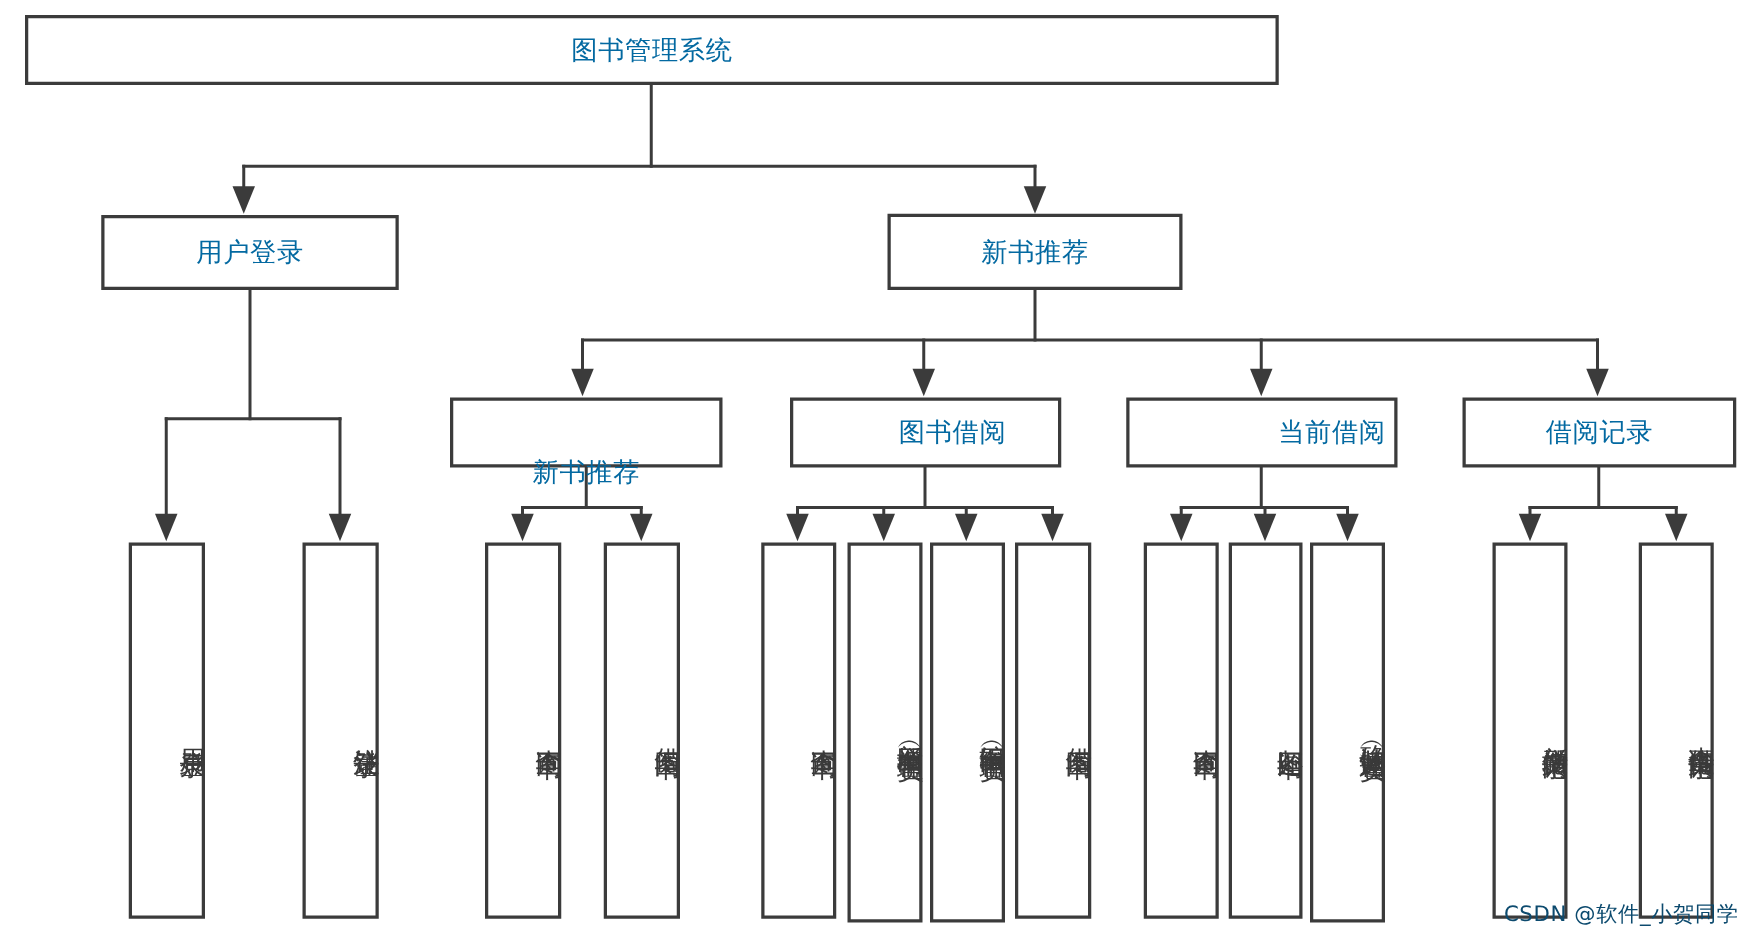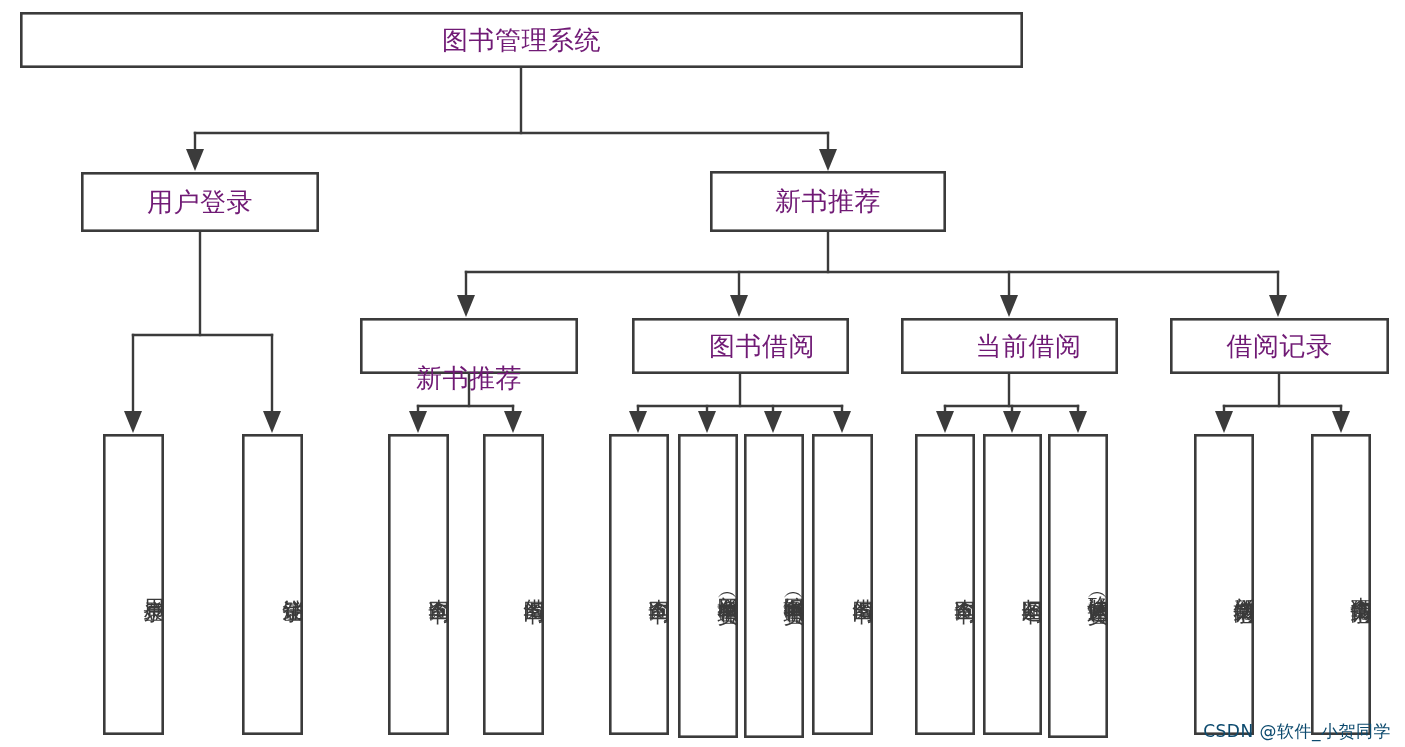--- a/index.html
+++ b/index.html
@@ -56,22 +56,22 @@
     letter-spacing: 1.5px;
     font-family: "DejaVu Sans", "Liberation Sans", sans-serif;
     white-space: nowrap;
     pointer-events: none;
   }
   .hlabel-wrap {
     position: absolute;
     display: flex;
     align-items: center;
     justify-content: center;
-    color: #701a75;
-    font-size: 26px;
+    color: #0369a1;
+    font-size: 21px;
     letter-spacing: 0.5px;
     font-family: "DejaVu Sans", "Liberation Sans", sans-serif;
     white-space: nowrap;
     pointer-events: none;
   }
   #watermark {
     position: absolute;
     right: 14px;
     bottom: 4px;
     color: #0c4a6e;
@@ -178,21 +178,21 @@
         <rect x="1312.3" y="435.3" width="57.4" height="298.4" class="node-box"></rect>
       </g>
   </svg>
 
   <div id="label-layer">
       <div class="hlabel-wrap" style="left: 20px; top: 12px; width: 1003px; height: 56px;">图书管理系统</div>
       <div class="hlabel-wrap" style="left: 81px; top: 172px; width: 238px; height: 60px;">用户登录</div>
       <div class="hlabel-wrap" style="left: 710px; top: 171px; width: 236px; height: 61px;">新书推荐</div>
       <div class="hlabel-wrap" style="left: 360px; top: 318px; width: 218px; height: 56px; margin-top: 32px;">新书推荐</div>
       <div class="hlabel-wrap" style="left: 632px; top: 318px; width: 260px; height: 56px;">图书借阅</div>
-      <div class="hlabel-wrap" style="left: 901px; top: 318px; width: 255px; height: 56px;">当前借阅</div>
+      <div class="hlabel-wrap" style="left: 901px; top: 318px; width: 255px; height: 56px; padding-left: 37px;">当前借阅</div>
       <div class="hlabel-wrap" style="left: 1170px; top: 318px; width: 219px; height: 56px; text-align: right;">借阅记录</div>
       <div class="vlabel-wrap" style="left: 103px; top: 442px; width: 61px; height: 285px;">用户登录</div>
       <div class="vlabel-wrap" style="left: 242px; top: 442px; width: 61px; height: 285px;">注销登录</div>
       <div class="vlabel-wrap" style="left: 388px; top: 442px; width: 61px; height: 285px;">查询图书</div>
       <div class="vlabel-wrap" style="left: 483px; top: 442px; width: 61px; height: 285px;">借阅图书</div>
       <div class="vlabel-wrap" style="left: 609px; top: 442px; width: 60px; height: 285px;">查询图书</div>
       <div class="vlabel-wrap" style="left: 678px; top: 442px; width: 60px; height: 288px;">新增图书（管理员）</div>
       <div class="vlabel-wrap" style="left: 744px; top: 442px; width: 60px; height: 288px;">编辑图书（管理员）</div>
       <div class="vlabel-wrap" style="left: 812px; top: 442px; width: 61px; height: 285px;">借阅图书</div>
       <div class="vlabel-wrap" style="left: 915px; top: 442px; width: 60px; height: 285px;">查询图书</div>

